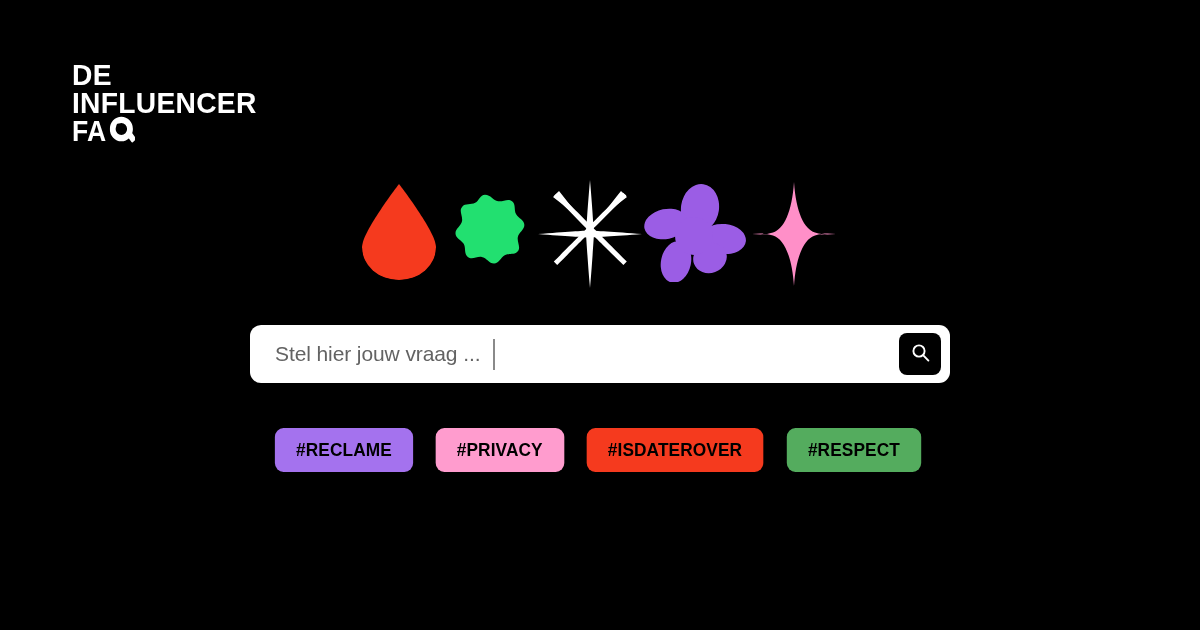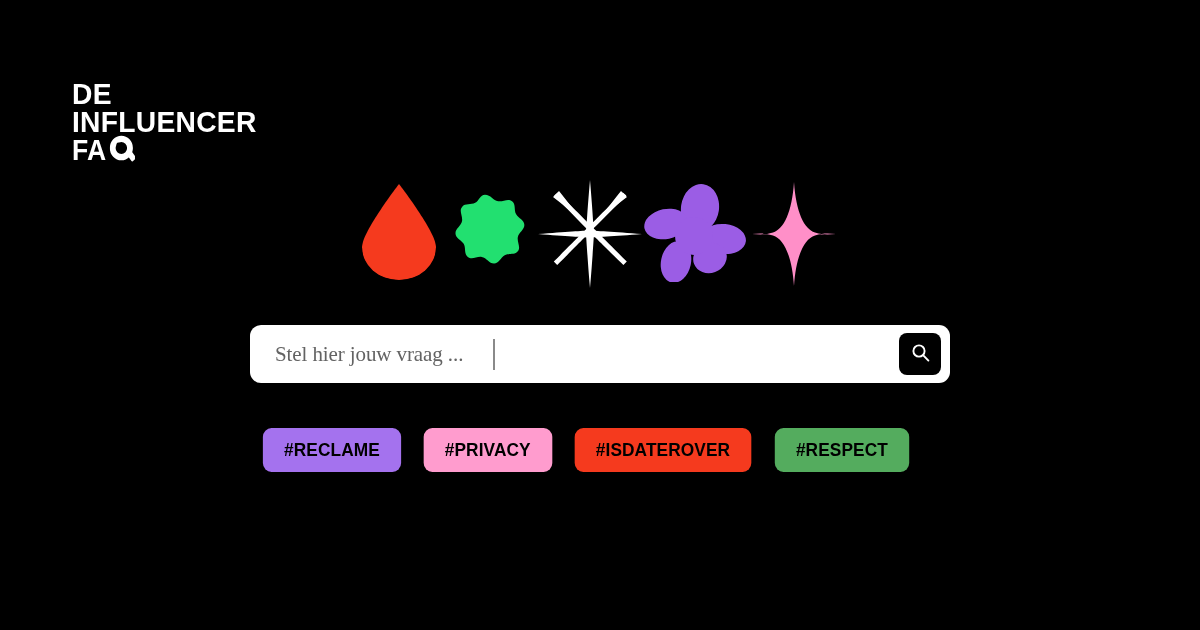--- a/index.html
+++ b/index.html
@@ -14,21 +14,21 @@
   body {
     font-family: "Liberation Sans", sans-serif;
     position: relative;
     -webkit-font-smoothing: antialiased;
   }
 
   
   #logo {
     position: absolute;
     left: 72px;
-    top: 80px;
+    top: 61px;
     line-height: 0.92;
     color: #ffffff;
   }
   #logo .logo-line {
     font-family: "Liberation Sans", sans-serif;
     font-weight: 700;
     font-size: 30px;
     letter-spacing: 0.3px;
     display: block;
     transform: scaleX(0.94);
@@ -117,21 +117,21 @@
     display: flex;
     align-items: center;
     padding: 0 9px 0 0;
   }
   #search-input {
     flex: 1 1 auto;
     height: 100%;
     border: none;
     outline: none;
     background: transparent;
-    font-family: Liberation Serif, serif;
+    font-family: Liberation Sans, sans-serif;
     font-size: 21px;
     color: #4c1d95;
     padding-left: 25px;
     letter-spacing: -0.1px;
   }
   #search-input::placeholder {
     color: #636363;
     opacity: 1;
   }
   #caret {
@@ -152,21 +152,21 @@
     cursor: pointer;
     display: flex;
     align-items: center;
     justify-content: center;
     padding: 0;
   }
 
   
   #tags {
     position: absolute;
-    left: 0;
+    left: 12px;
     top: 428px;
     width: 1172px;
   }
   .tag-row {
     display: flex;
     justify-content: center;
     gap: 17px;
     margin-bottom: 16px;
   }
   .tag-pill {

